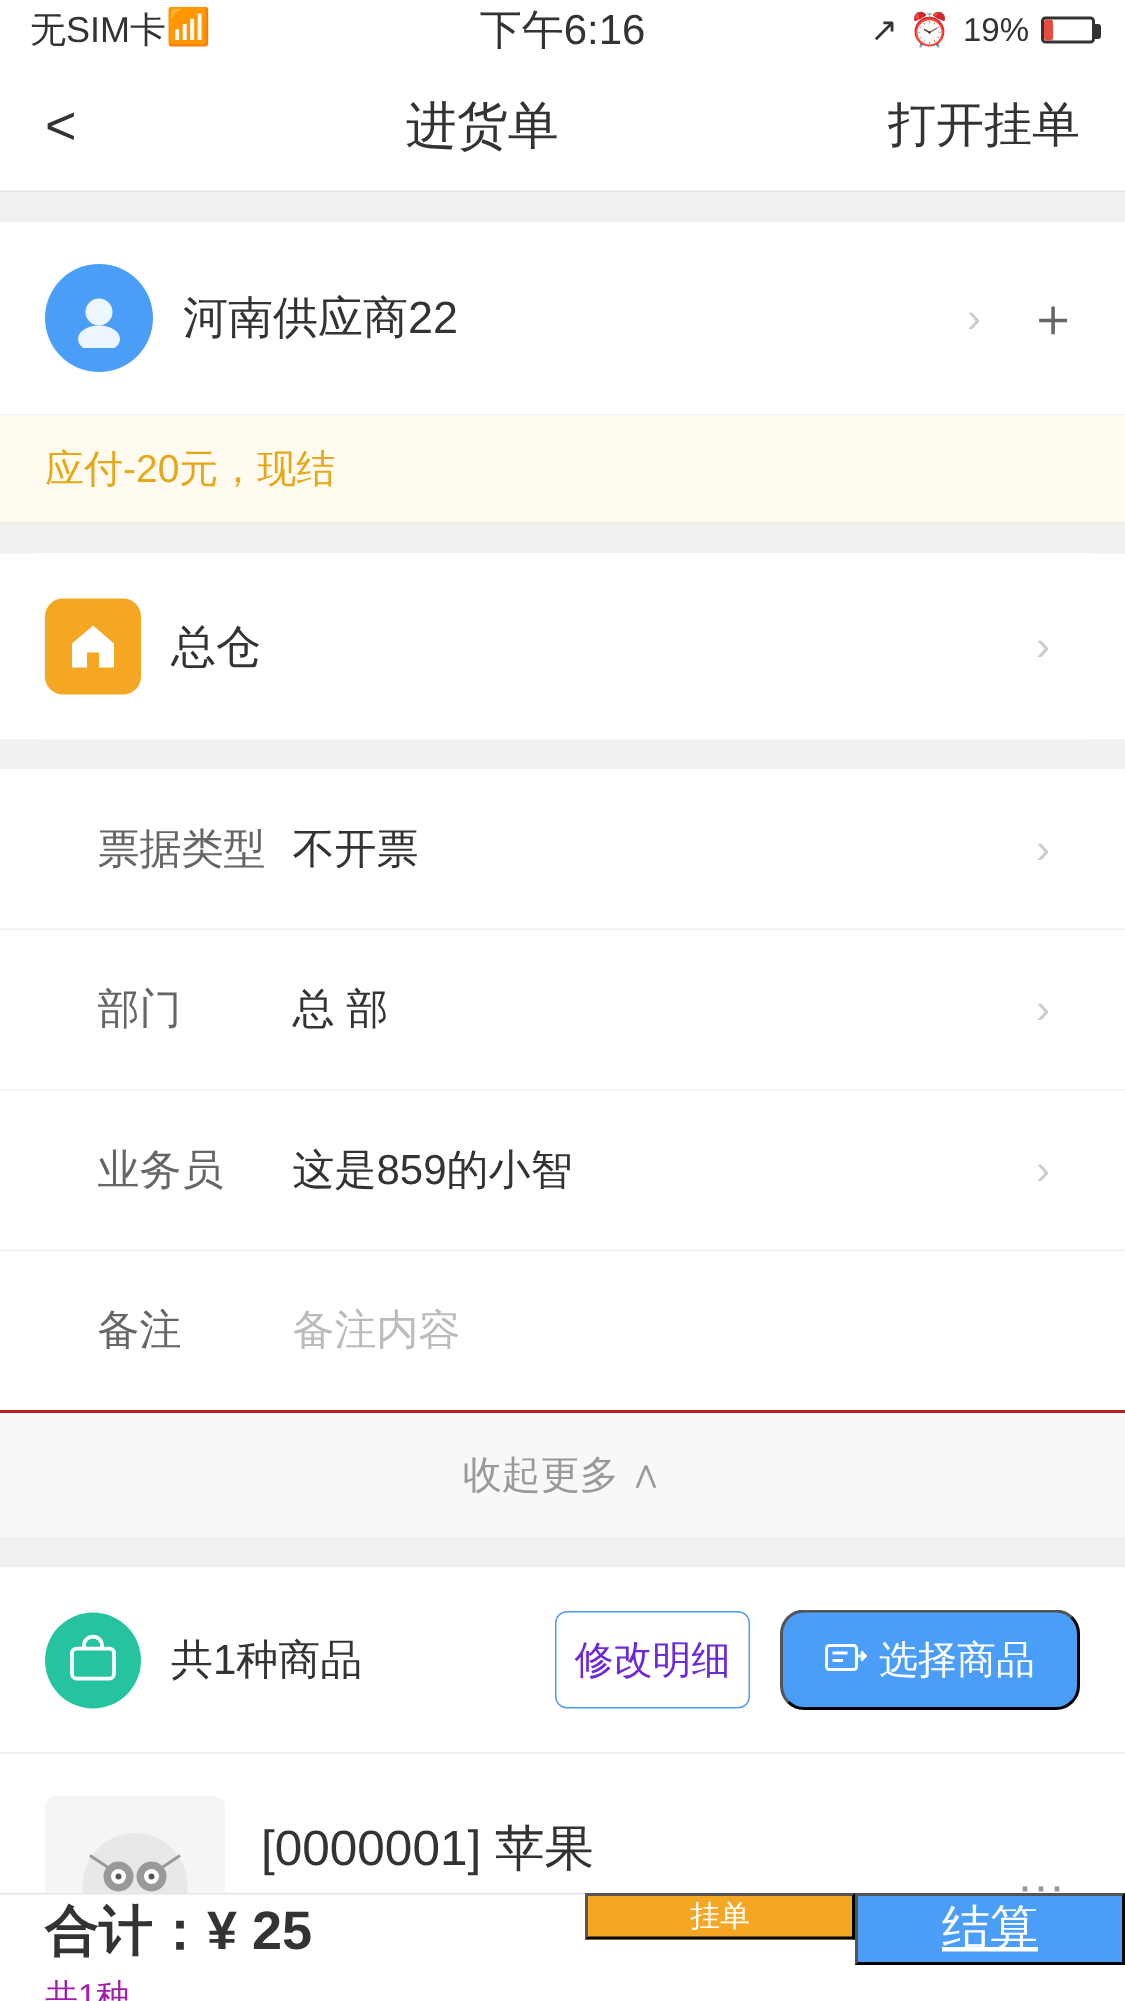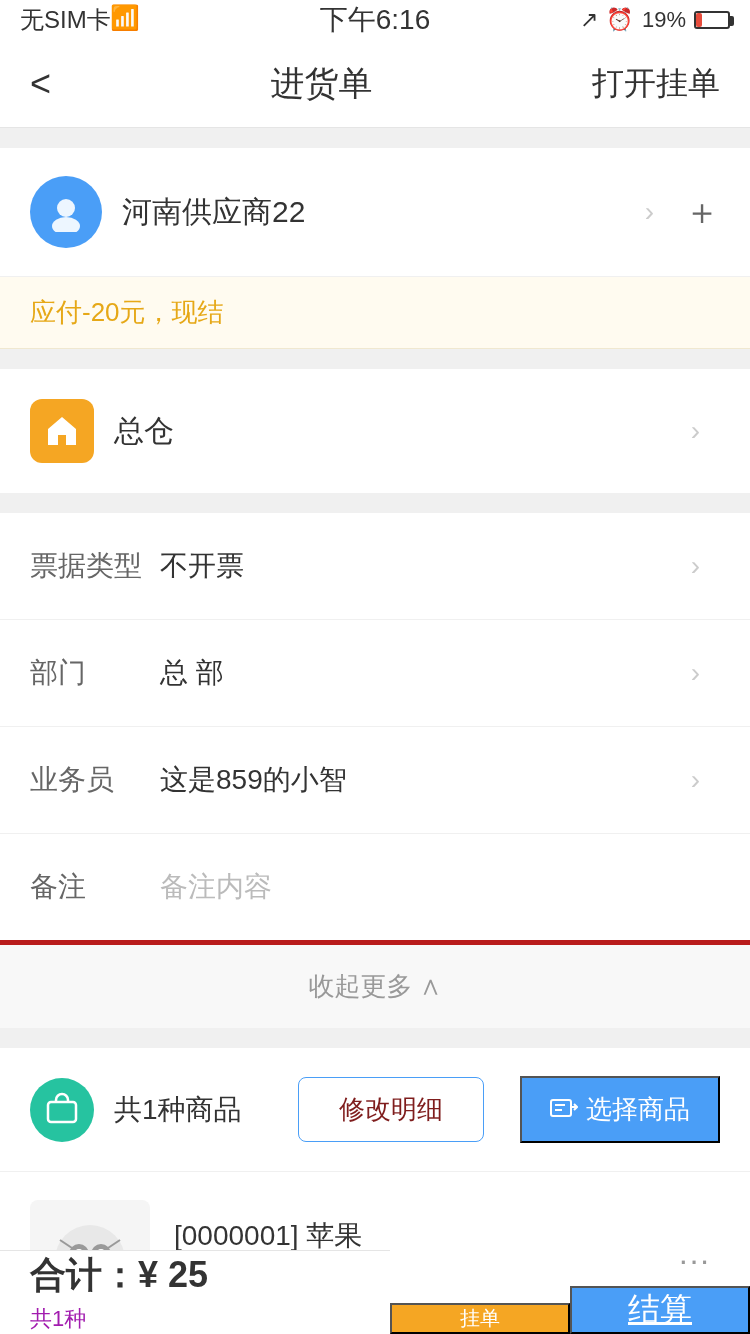--- a/index.html
+++ b/index.html
@@ -129,38 +129,39 @@
       padding: 34px 30px;
       background: #fff;
       border-bottom: 1px solid #f0f0f0;
       min-height: 96px;
     }
     .form-label {
       font-size: 28px;
       color: #666;
       width: 130px;
       flex-shrink: 0;
+      margin-left: 35px;
     }
     .form-value {
       flex: 1;
       font-size: 28px;
       color: #333;
     }
     .form-placeholder {
       color: #bbb;
     }
 
     
     .collapse-row {
       background: #f8f8f8;
       text-align: center;
       padding: 24px;
       font-size: 26px;
       color: #999;
-      border-top: 5px solid #b91c1c;
+      border-top: 2px solid #b91c1c;
     }
 
     
     .products-header {
       display: flex;
       align-items: center;
       padding: 28px 30px;
       background: #fff;
       gap: 20px;
     }
@@ -174,32 +175,31 @@
       justify-content: center;
       flex-shrink: 0;
     }
     .product-count-text {
       flex: 1;
       font-size: 28px;
       color: #333;
     }
     .btn-outline {
       border: 1.5px solid #4a9ef7;
-      color: #7f1d1d;
-      background: #fff;
-      padding: 14px 40px;
+      color: #6d28d9;
+      background: #fff;
+      padding: 14px 12px;
       border-radius: 8px;
       font-size: 26px;
-      margin-right: 16px;
     }
     .btn-primary {
       background: #4a9ef7;
       color: #fff;
       padding: 14px 28px;
-      border-radius: 0;
+      border-radius: 16px;
       font-size: 26px;
       display: flex;
       align-items: center;
       gap: 8px;
     }
 
     
     .product-item {
       display: flex;
       align-items: center;
@@ -216,21 +216,21 @@
       display: flex;
       align-items: center;
       justify-content: center;
       flex-shrink: 0;
       overflow: hidden;
     }
     .product-info {
       flex: 1;
     }
     .product-name {
-      font-size: 28px;
+      font-size: 33px;
       color: #333;
       margin-bottom: 14px;
     }
     .product-price {
       font-size: 26px;
       color: #666;
     }
     .product-price span.highlight {
       color: #4a9ef7;
     }
@@ -240,22 +240,22 @@
       padding: 10px;
     }
 
     
     .footer {
       position: fixed;
       bottom: 0;
       left: 0;
       width: 750px;
       display: flex;
-      align-items: flex-end;
-      height: 116px;
+      align-items: flex-start;
+      height: 72px;
     }
     .footer-total {
       flex: 1;
       background: #fff;
       display: flex;
       flex-direction: column;
       justify-content: center;
       padding: 0 30px;
       border-top: 1px solid #e5e5e5;
     }

